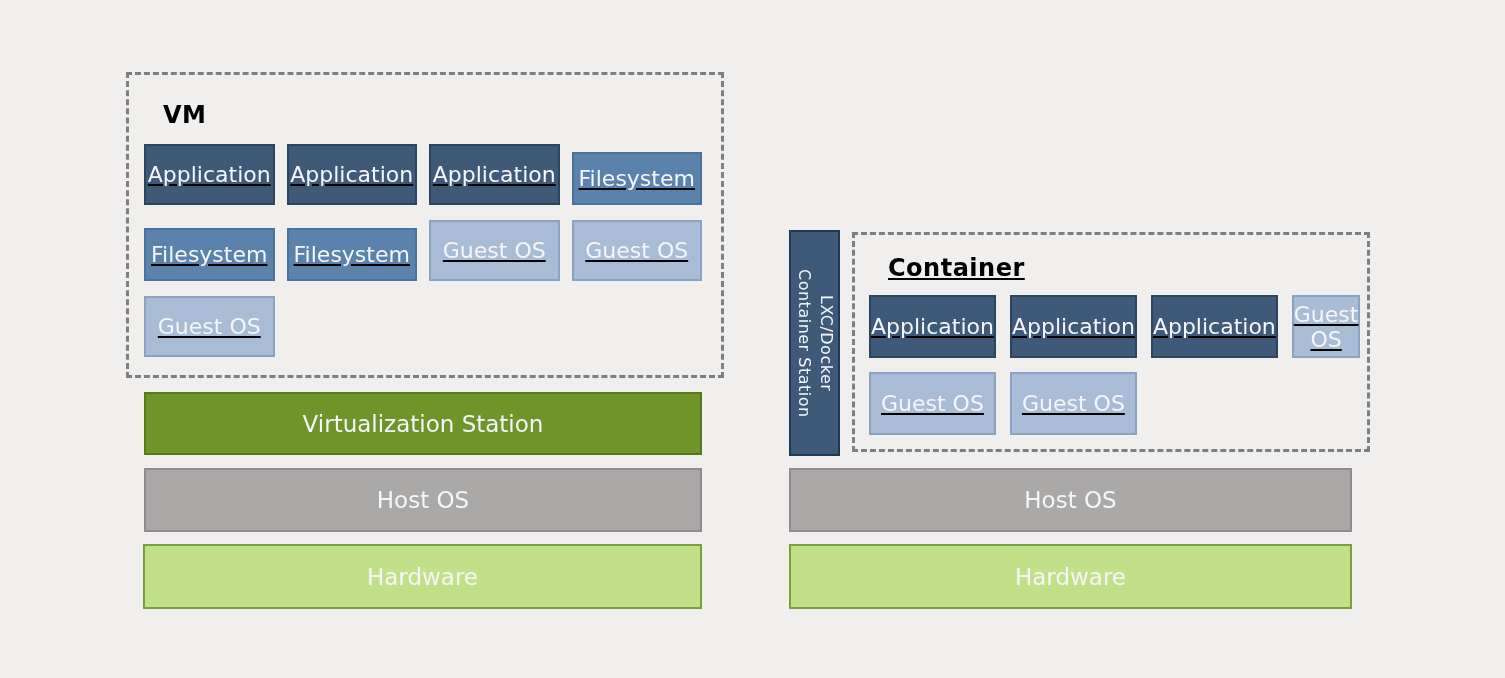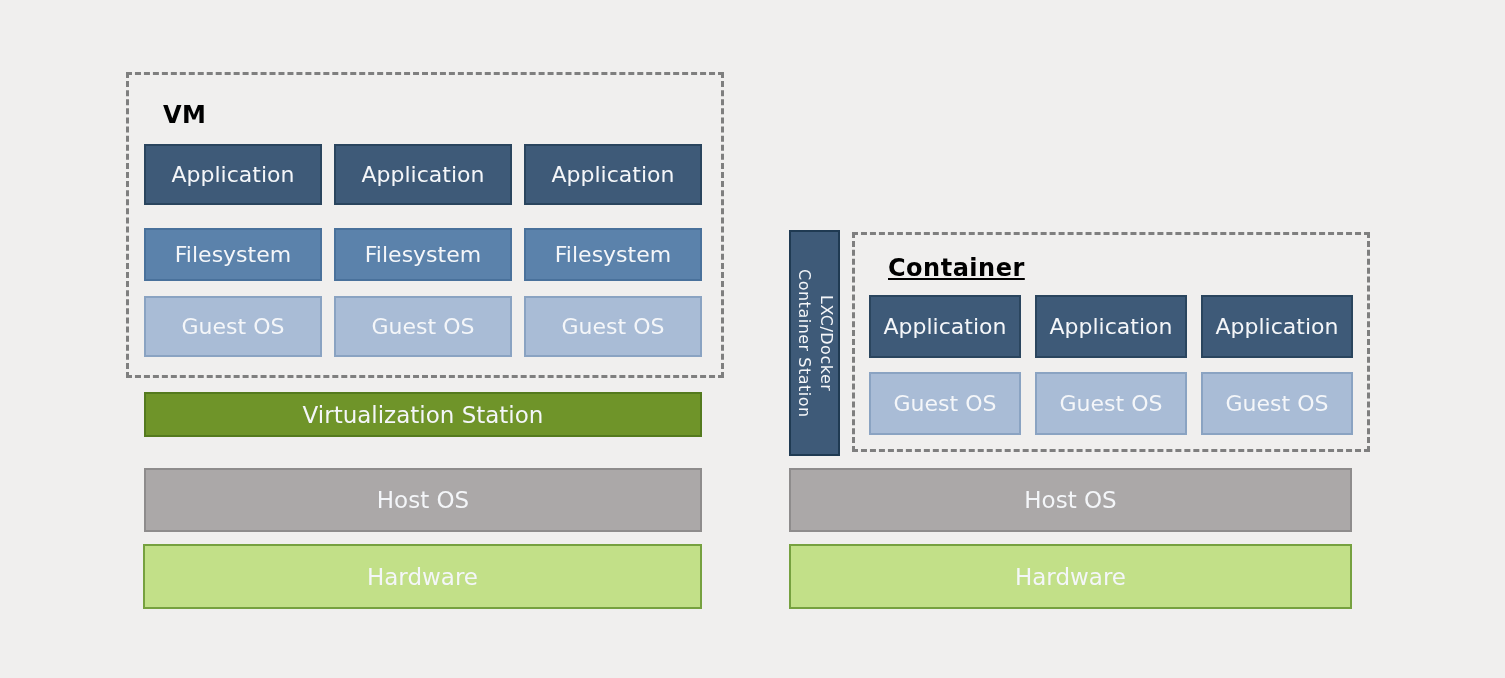--- a/index.html
+++ b/index.html
@@ -45,47 +45,48 @@
     font-weight: bold;
     color: var(--title-text);
     letter-spacing: 0.5px;
   }
   #vm-title  { left: 34px; top: 26px; }
   #ctr-title { left: 33px; top: 19px; text-decoration: underline; }
 
   .grid3 {
     position: absolute;
     display: grid;
-    grid-template-columns: repeat(3, 1fr);
+    grid-template-columns: repeat(4, 1fr);
+    text-decoration: underline;
   }
   #vm-grid  { left: 15px; top: 69px;  width: 558px; column-gap: 12px; row-gap: 15px; grid-auto-rows: 61px; }
   #ctr-grid { left: 14px; top: 60px;  width: 484px; column-gap: 14px; row-gap: 14px; grid-auto-rows: 63px; }
 
   .cell {
     display: flex;
     align-items: center;
     justify-content: center;
     font-size: 22px;
     color: var(--box-text);
     border: 2px solid transparent;
   }
   .application { background: var(--application); border-color: var(--application-border); }
   .filesystem  { background: var(--filesystem);  border-color: var(--filesystem-border); margin-top: 8px; }
-  .guest-os    { background: var(--guest-os);    border-color: var(--guest-os-border); }
+  .guest-os    { background: var(--guest-os);    border-color: var(--guest-os-border); text-align: center; }
 
   .layer {
     position: absolute;
     display: flex;
     align-items: center;
     justify-content: center;
     font-size: 23px;
     color: var(--box-text);
     border: 2px solid transparent;
   }
-  #virt-station { left: 144px; top: 392px; width: 558px; height: 45px;
+  #virt-station { left: 144px; top: 392px; width: 558px; height: 63px;
                   background: var(--virtualization-station); border-color: var(--virtualization-station-border); }
   #host-os-left { left: 144px; top: 468px; width: 558px; height: 64px;
                   background: var(--host-os); border-color: var(--host-os-border); }
   #hardware-left{ left: 143px; top: 544px; width: 559px; height: 65px;
                   background: var(--hardware); border-color: var(--hardware-border); }
   #host-os-right { left: 789px; top: 468px; width: 563px; height: 64px;
                   background: var(--host-os); border-color: var(--host-os-border); }
   #hardware-right{ left: 789px; top: 544px; width: 563px; height: 65px;
                   background: var(--hardware); border-color: var(--hardware-border); }
 

